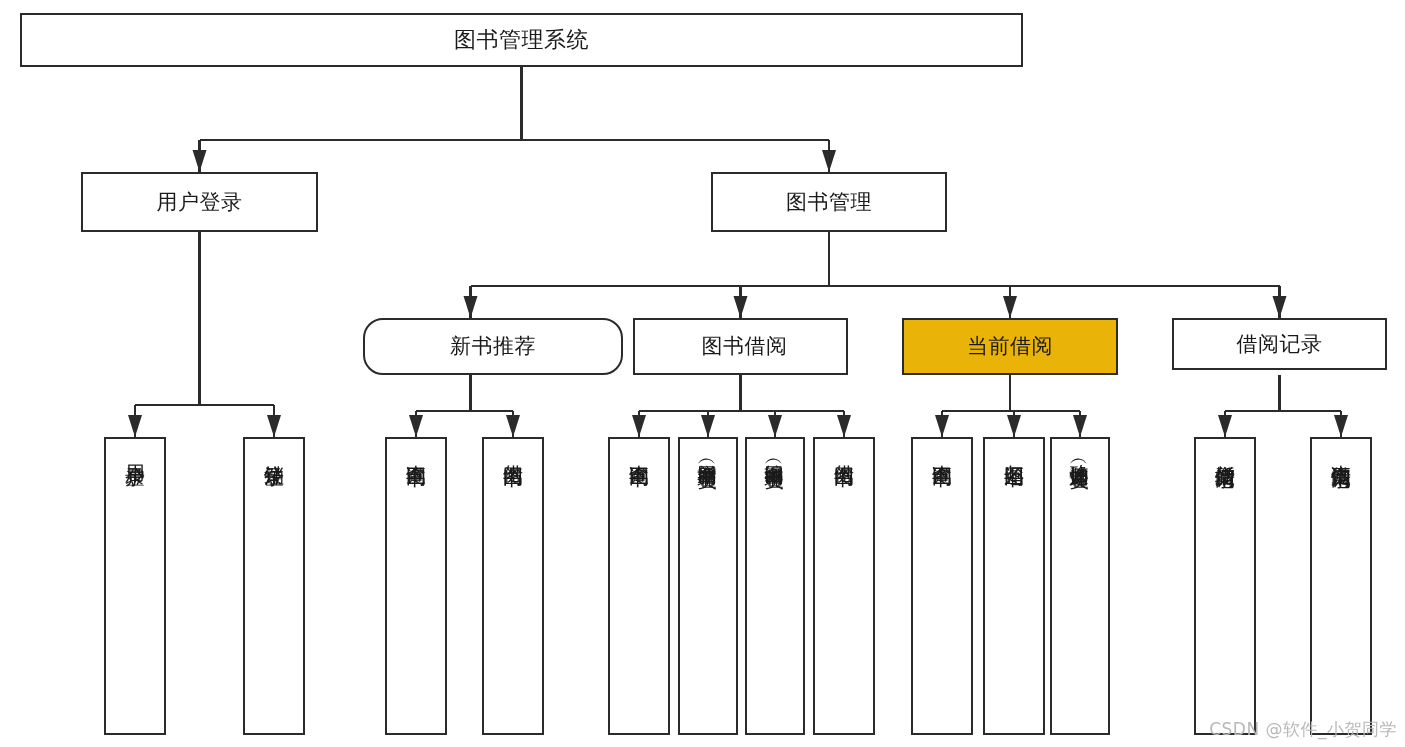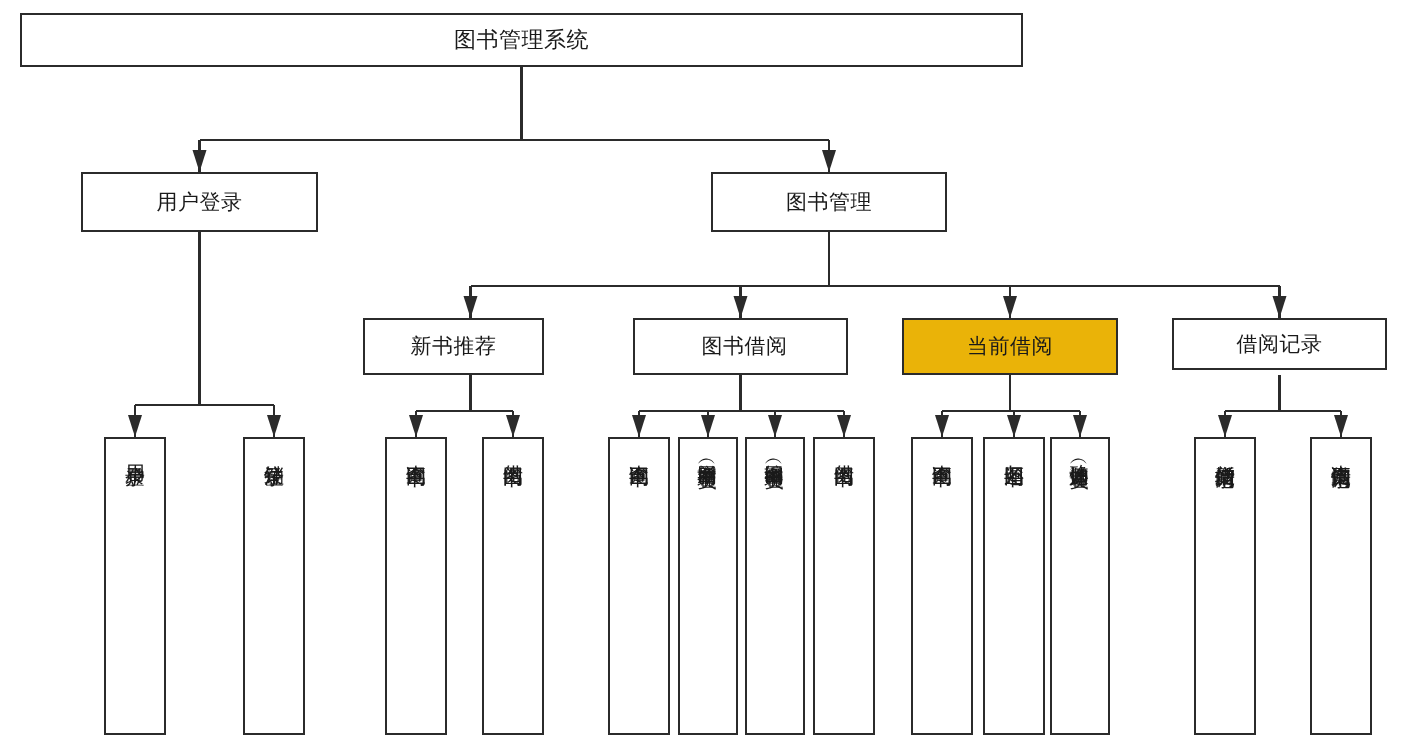--- a/index.html
+++ b/index.html
@@ -136,21 +136,21 @@
   <div id="nodes">
       <div class="node horiz root" style="left: 20px; top: 13px; width: 1003px; height: 54px; border-color: rgb(43, 43, 43); background: rgb(255, 255, 255); color: rgb(26, 26, 26);">
         <span class="node-label">图书管理系统</span>
       </div>
       <div class="node horiz" style="left: 81px; top: 172px; width: 237px; height: 60px; border-color: rgb(43, 43, 43); background: rgb(255, 255, 255); color: rgb(26, 26, 26);">
         <span class="node-label">用户登录</span>
       </div>
       <div class="node horiz" style="left: 711px; top: 172px; width: 236px; height: 60px; border-color: rgb(43, 43, 43); background: rgb(255, 255, 255); color: rgb(26, 26, 26);">
         <span class="node-label">图书管理</span>
       </div>
-      <div class="node horiz" style="left: 363px; top: 318px; width: 181px; height: 57px; border-color: rgb(43, 43, 43); background: rgb(255, 255, 255); color: rgb(26, 26, 26);">
+      <div class="node horiz" style="left: 363px; top: 318px; width: 260px; height: 57px; border-color: rgb(43, 43, 43); background: rgb(255, 255, 255); color: rgb(26, 26, 26); border-radius: 20px;">
         <span class="node-label">新书推荐</span>
       </div>
       <div class="node horiz" style="left: 633px; top: 318px; width: 215px; height: 57px; border-color: rgb(43, 43, 43); background: rgb(255, 255, 255); color: rgb(26, 26, 26); padding-left: 8px;">
         <span class="node-label">图书借阅</span>
       </div>
       <div class="node horiz" style="left: 902px; top: 318px; width: 216px; height: 57px; border-color: rgb(43, 43, 43); background: #eab308; color: rgb(26, 26, 26);">
         <span class="node-label">当前借阅</span>
       </div>
       <div class="node horiz" style="left: 1172px; top: 318px; width: 215px; height: 52px; border-color: rgb(43, 43, 43); background: rgb(255, 255, 255); color: rgb(26, 26, 26);">
         <span class="node-label">借阅记录</span>
@@ -188,13 +188,14 @@
       <div class="node vert small" style="left: 1050px; top: 437px; width: 60px; height: 298px; border-color: rgb(43, 43, 43); background: rgb(255, 255, 255); color: rgb(26, 26, 26);">
         <span class="node-label">确认归还（管理员）</span>
       </div>
       <div class="node vert" style="left: 1194px; top: 437px; width: 62px; height: 298px; border-color: rgb(43, 43, 43); background: rgb(255, 255, 255); color: rgb(26, 26, 26);">
         <span class="node-label">新增借阅记录</span>
       </div>
       <div class="node vert" style="left: 1310px; top: 437px; width: 62px; height: 298px; border-color: rgb(43, 43, 43); background: rgb(255, 255, 255); color: rgb(26, 26, 26);">
         <span class="node-label">查询借阅记录</span>
       </div>
     </div>
+  <div class="watermark">CSDN @软件_小贺同学</div>
 </div>
 
 </body></html>

